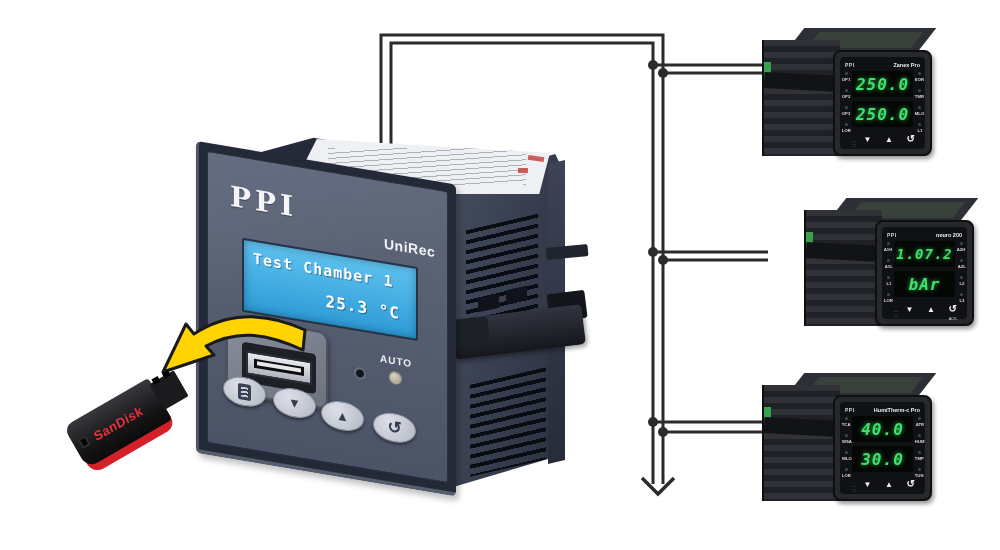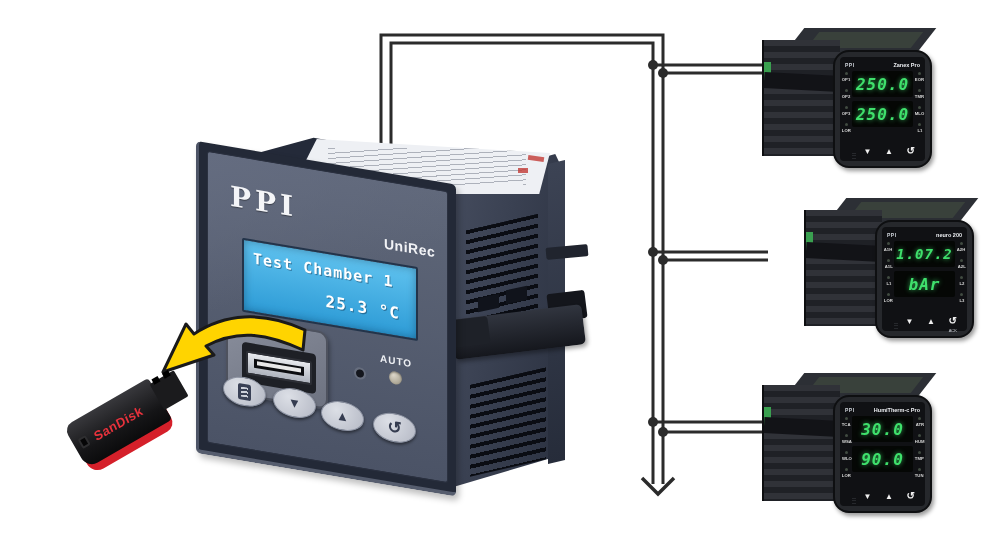--- a/index.html
+++ b/index.html
@@ -96,22 +96,22 @@
   .ctl{position:absolute;width:178px;height:148px;z-index:3;}
   .ctl-top{position:absolute;left:26px;top:2px;width:132px;height:26px;background:#2c2f35;
      transform:skewX(-38deg);transform-origin:0 100%;}
   .ctl-top span{position:absolute;left:18px;top:4px;right:10px;bottom:6px;background:#39413b;}
   .ctl-body{position:absolute;left:4px;top:14px;width:78px;height:116px;
      background:repeating-linear-gradient(180deg,#303238 0 6px,#1f2126 6px 12px);
      border-left:2px solid #0d0e10;}
   .ctl-clampbar{position:absolute;left:0px;top:34px;width:76px;height:16px;background:#121317;
      transform:rotate(3deg);}
   .ctl-green{position:absolute;left:0px;top:22px;width:7px;height:20px;background:#3aa050;}
-  .ctl-bezel{position:absolute;left:75px;top:24px;width:99px;height:118px;background:#26282c;
-     border:2px solid #0e0f11;border-radius:16px;box-shadow:2px 3px 4px rgba(0,0,0,.4);}
+  .ctl-bezel{position:absolute;left:75px;top:24px;width:99px;height:106px;background:#26282c;
+     border:2px solid #0e0f11;border-radius:8px;box-shadow:2px 3px 4px rgba(0,0,0,.4);}
   .ctl-face{position:absolute;left:5px;top:5px;right:5px;bottom:5px;background:#101114;border-radius:4px;}
   .ctl-head{position:absolute;left:5px;top:3px;right:5px;height:9px;display:flex;
      justify-content:space-between;align-items:center;}
   .ctl-brand{font-size:5px;font-weight:bold;color:#cfd3da;letter-spacing:.5px;}
   .ctl-model{font-size:5.5px;font-weight:bold;color:#eceef2;}
   .ctl-win{position:absolute;left:12px;width:61px;height:26px;background:#050705;border-radius:2px;
      display:flex;align-items:center;justify-content:center;}
   .ctl-win.w1{top:14px;} .ctl-win.w2{top:44px;}
   .seg{font-family:"DejaVu Sans Mono",monospace;font-weight:bold;font-style:italic;
      font-size:16px;color:#3fe06c;letter-spacing:1px;text-shadow:0 0 5px rgba(63,224,108,.75);}
@@ -377,24 +377,24 @@
       <div class="ctl-green"></div>
       <div class="ctl-clampbar"></div>
     </div>
     <div class="ctl-bezel">
       <div class="ctl-face">
         <div class="ctl-head">
           <span class="ctl-brand">PPI</span>
           <span class="ctl-model">HumiTherm-c Pro</span>
         </div>
         <div class="ctl-win w1">
+          <span class="seg">40.0</span>
+        </div>
+        <div class="ctl-win w2">
           <span class="seg">30.0</span>
-        </div>
-        <div class="ctl-win w2">
-          <span class="seg">90.0</span>
         </div>
         <div class="ledcol left">
           <div class="led">
               <i></i>
               <b>TCA</b>
             </div>
           <div class="led">
               <i></i>
               <b>WSA</b>
             </div>

